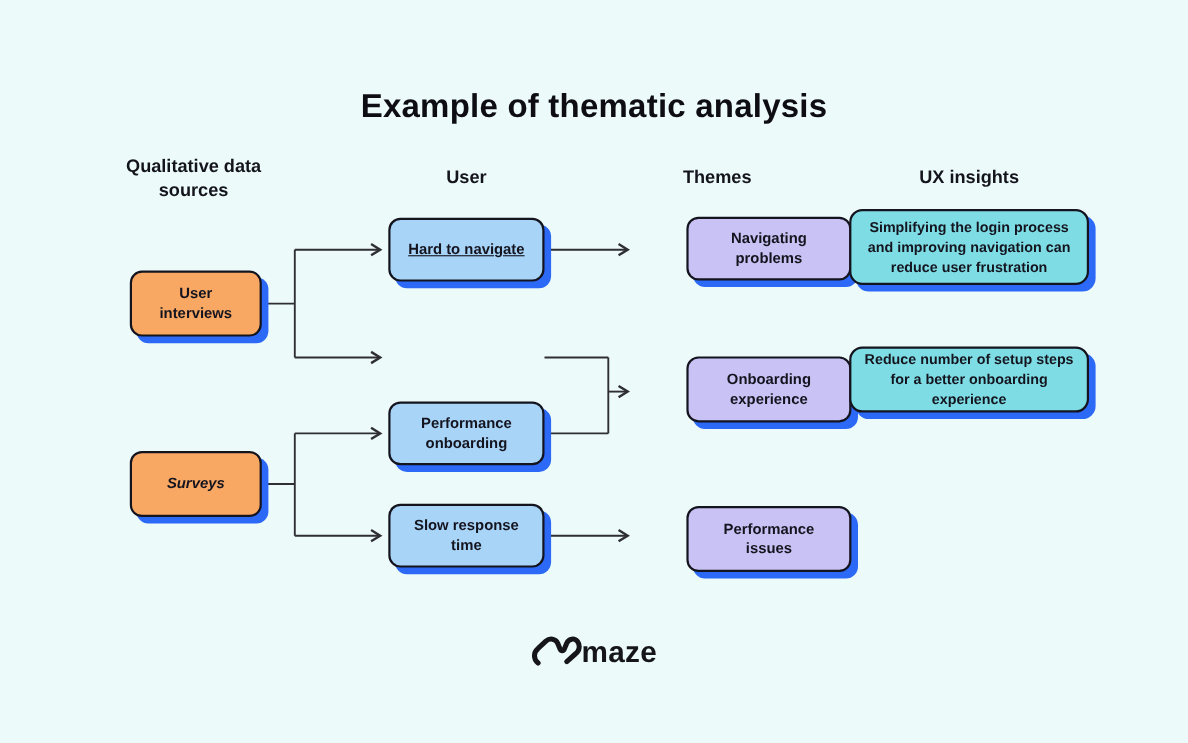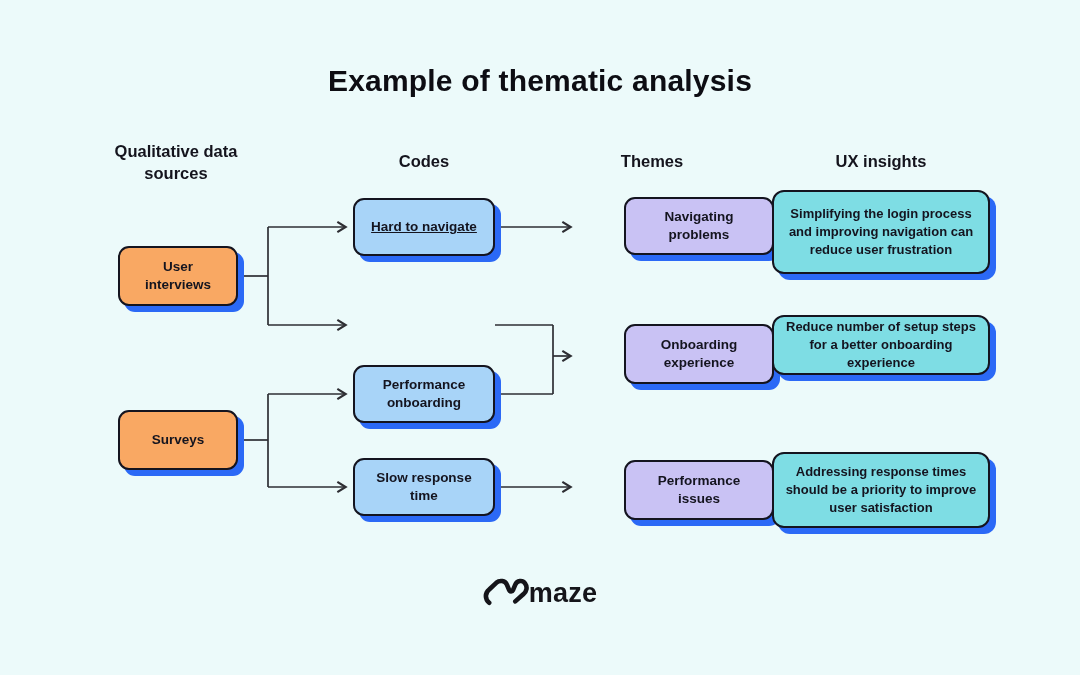--- a/index.html
+++ b/index.html
@@ -2,21 +2,21 @@
 <html><head>
 <meta charset="utf-8">
 <style>
   html,body{margin:0;padding:0;background:#ecfafa;}
   *{box-sizing:border-box;}
   .canvas{
     position:relative;width:1080px;height:675px;background:#ecfafa;overflow:hidden;
     font-family:"Liberation Sans",sans-serif;color:#14141d;
   }
   .title{
-    position:absolute;left:0;top:64px;width:1080px;text-align:center;
+    position:absolute;left:0;top:80px;width:1080px;text-align:center;
     font-size:30px;font-weight:800;letter-spacing:.2px;color:#0d0d13;
   }
   .col-header{
     position:absolute;text-align:center;font-size:16.5px;font-weight:700;
     line-height:22px;color:#14141d;
   }
   .hdr-sources{left:106px;top:140px;width:140px;}
   .hdr-codes{left:374px;top:150px;width:100px;}
   .hdr-themes{left:602px;top:150px;width:100px;}
   .hdr-insights{left:816px;top:150px;width:130px;}
@@ -24,47 +24,47 @@
     position:absolute;display:flex;align-items:center;justify-content:center;
     text-align:center;border:2px solid #14141f;border-radius:11px;
     box-shadow:6px 6px 0 0 #2b69f6;font-weight:700;font-size:13.5px;
     line-height:18px;padding:5px 9px;color:#14141f;
   }
   .src{background:#f9a863;}
   .code{background:#a8d4f8;}
   .theme{background:#c9c2f4;margin-left:46px;}
   .insight{background:#7edde4;font-size:13px;border-radius:12px;}
   .n-user{left:118px;top:246px;width:120px;height:60px;}
-  .n-surveys{left:118px;top:410px;width:120px;height:60px;}
+  .n-surveys{left:118px;top:410px;width:120px;height:60px;font-style:italic;}
   .n-hard{left:353px;top:198px;width:142px;height:58px;text-decoration:underline;}
   .n-long{left:353px;top:296px;width:142px;height:58px;}
   .n-satis{left:353px;top:365px;width:142px;height:58px;}
   .n-slow{left:353px;top:458px;width:142px;height:58px;}
   .n-navig{left:578px;top:197px;width:150px;height:58px;}
   .n-onboard{left:578px;top:324px;width:150px;height:60px;}
   .n-perf{left:578px;top:460px;width:150px;height:60px;}
-  .n-ins1{left:772px;top:190px;width:218px;height:84px;}
+  .n-ins1{left:772px;top:190px;width:218px;height:69px;}
   .n-ins2{left:772px;top:315px;width:218px;height:60px;}
   .n-ins3{left:772px;top:452px;width:218px;height:76px;}
   .connectors{position:absolute;left:0;top:0;}
   .footer{
     position:absolute;left:0;top:570px;width:1080px;height:46px;
     display:flex;align-items:center;justify-content:center;
   }
   .logo-word{font-size:27px;font-weight:700;letter-spacing:.3px;color:#15151a;}
 </style>
 </head>
 <body>
 
 <div class="canvas">
 
   <div class="title">Example of thematic analysis</div>
 
   <div class="col-header hdr-sources">Qualitative data sources</div>
-  <div class="col-header hdr-codes">Codes</div>
+  <div class="col-header hdr-codes">User</div>
   <div class="col-header hdr-themes">Themes</div>
   <div class="col-header hdr-insights">UX insights</div>
 
   <svg class="connectors" width="1080" height="675" viewBox="0 0 1080 675">
     <defs>
       <marker id="arrow" viewBox="0 0 10 10" refX="7.5" refY="5" markerWidth="7.5" markerHeight="7.5" orient="auto">
         <path d="M1.5 1 L8 5 L1.5 9" fill="none" stroke="#2e2e33" stroke-width="1.7"></path>
       </marker>
     </defs>
     <g stroke="#2e2e33" stroke-width="1.7" fill="none">
@@ -98,21 +98,20 @@
   <div class="node code n-hard">Hard to navigate</div>
   <div class="node code n-satis">Performance onboarding</div>
   <div class="node code n-slow">Slow response time</div>
 
   <div class="node theme n-navig">Navigating problems</div>
   <div class="node theme n-onboard">Onboarding experience</div>
   <div class="node theme n-perf">Performance issues</div>
 
   <div class="node insight n-ins1">Simplifying the login process and improving navigation can reduce user frustration</div>
   <div class="node insight n-ins2">Reduce number of setup steps for a better onboarding experience</div>
-  <div class="node insight n-ins3">Addressing response times should be a priority to improve user satisfaction</div>
 
   <div class="footer">
     <svg width="46" height="36" viewBox="0 0 52 38">
       <path d="M7 30 C2 26 2 19 7 15 L15 7.5 C19 4 25 5 27 9.5 L29.5 15.5 C30.7 18 32.8 18 34 15.5 L36.5 9.5 C38.5 4.8 44.5 4 47.5 8 C50.5 12 49.5 17.5 45.5 20.5 L36.5 28.5" fill="none" stroke="#15151a" stroke-width="5.2" stroke-linecap="round" stroke-linejoin="round"></path>
     </svg>
     <span class="logo-word">maze</span>
   </div>
 
 </div>
 

